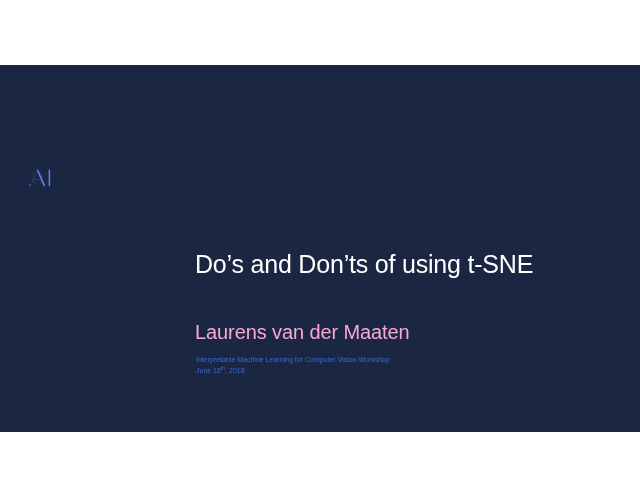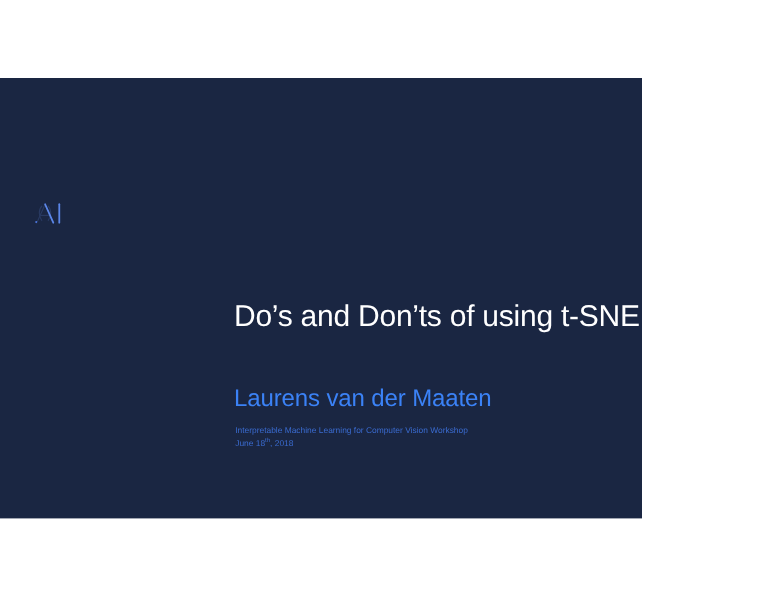--- a/index.html
+++ b/index.html
@@ -19,21 +19,21 @@
     width: 640px;
     height: 495px;
     background: #ffffff;
   }
 
   
   .slide {
     position: absolute;
     left: 0;
     top: 65px;
-    width: 535px;
+    width: 640px;
     height: 367px;
     background: #1a2642;
     overflow: hidden;
   }
 
   
   .logo {
     position: absolute;
     left: 22px;
     top: 100px;
@@ -55,21 +55,21 @@
     line-height: 33px;
     font-weight: 400;
     letter-spacing: -0.2px;
     white-space: nowrap;
   }
 
   .author {
     position: absolute;
     left: 195px;
     top: 254px;
-    color: #3b82f6;
+    color: #f9a8d4;
     font-size: 20px;
     line-height: 26px;
     font-weight: 400;
     letter-spacing: -0.1px;
     white-space: nowrap;
   }
 
   .meta {
     position: absolute;
     left: 196px;

